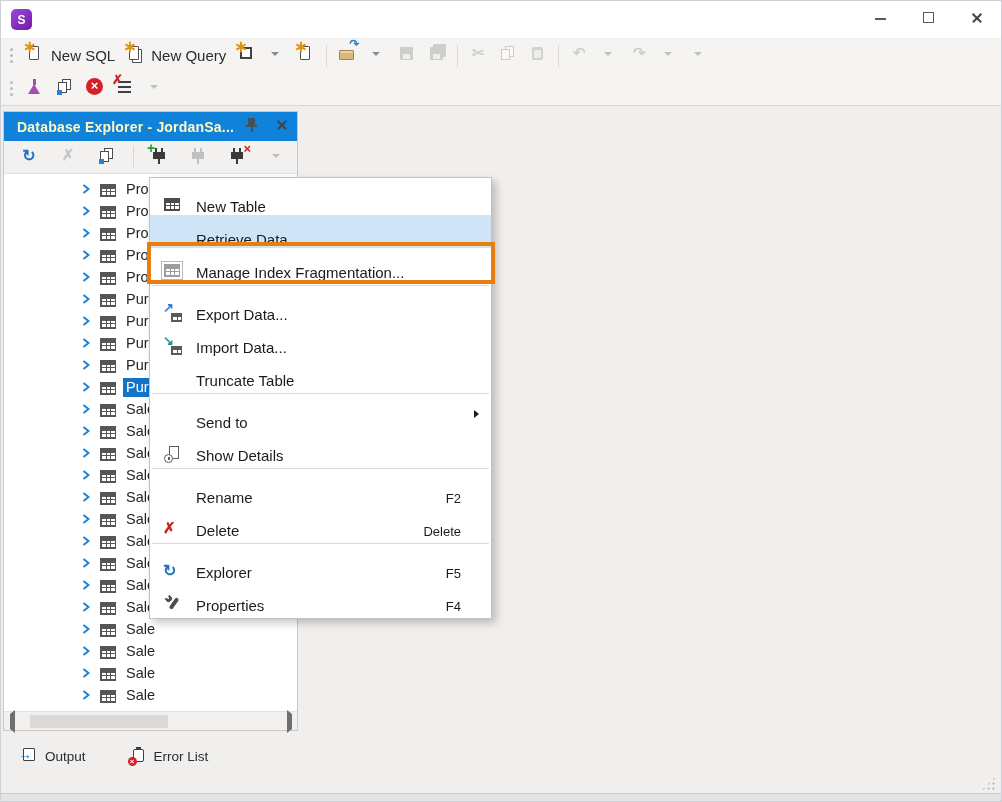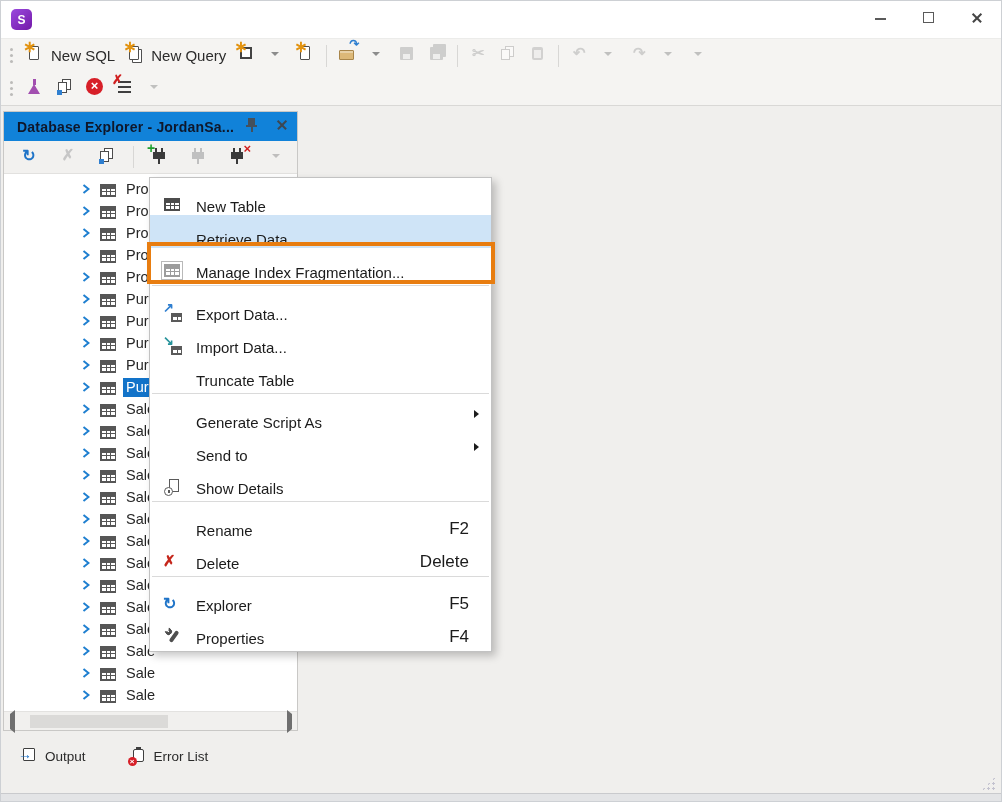--- a/index.html
+++ b/index.html
@@ -87,21 +87,21 @@
   .outarr { left:-1px; top:1px; color:#1f74c8; font-weight:bold; font-size:14px; }
   .clipb { left:5px; top:4px; width:11px; height:13px; border:1.5px solid #3f3f3f; border-radius:2px; background:#fff; }
   .clipb::before { content:""; position:absolute; left:2px; top:-3px; width:5px; height:3px; background:#3f3f3f; }
   .errdot { left:0; bottom:-1px; width:9px; height:9px; background:#d71f28; border-radius:50%; color:#fff; font-size:8px; line-height:9px; text-align:center; font-weight:bold; }
 
   
   .wbtn .xbar { background:#444; }
 
   
   .panel { position:absolute; left:2px; top:110px; width:295px; height:620px; background:#fff; border:1px solid #c9c8c6; display:flex; flex-direction:column; }
-  .phead { height:29px; background:#1182d9; color:#0f172a; display:flex; align-items:center; padding-left:13px; flex:none; }
+  .phead { height:29px; background:#1182d9; color:#fef9c3; display:flex; align-items:center; padding-left:13px; flex:none; }
   .ptitle { font-size:14px; font-weight:bold; letter-spacing:.2px; flex:1; white-space:nowrap; overflow:hidden; }
   .pbtn { width:30px; height:29px; position:relative; background:transparent; border:0; flex:none; }
   .ptoolbar { height:33px; background:#f2f1ef; border-bottom:1px solid #e2e1df; display:flex; align-items:center; gap:9px; padding-left:10px; flex:none; }
   .ptoolbar .tsep { margin:0 2px; }
   .tree { flex:1; background:#fff; overflow:hidden; padding-top:4px; position:relative; }
   .trow { height:22px; display:flex; align-items:center; padding-left:78px; white-space:nowrap; }
   .trow .chev { flex:none; margin-right:9px; }
   .tico { width:18px; height:16px; flex:none; }
   .tico .tblico { color:#565656; }
   .tlabel { font-size:14.5px; color:#262626; margin-left:6px; padding:1px 3px 2px 3px; }
@@ -112,21 +112,21 @@
   .tri-r { left:6px; top:4px; width:0; height:0; border-top:4.5px solid transparent; border-bottom:4.5px solid transparent; border-left:5px solid #6f6f6f; }
   .strack { flex:1; position:relative; height:100%; margin-right:24px; }
   .sthumb { position:absolute; left:10px; top:3px; width:138px; height:13px; background:#dbdad8; }
 
   
   .context-menu { position:absolute; left:148px; top:176px; width:343px; background:#fff; border:1px solid #c2c2c2; box-shadow:4px 4px 8px rgba(0,0,0,.22); padding:4px 0; z-index:50; }
   .menu-item { height:33px; display:flex; align-items:flex-end; font-size:15px; color:#1b1b1b; position:relative; }
   .menu-item.highlighted { background:#cfe4f7; }
   .mi-icon { width:46px; display:flex; justify-content:center; flex:none; }
   .mi-label { flex:none; }
-  .mi-shortcut { margin-left:auto; padding-right:22px; font-size:17px; color:#1b1b1b; }
+  .mi-shortcut { margin-left:auto; padding-right:30px; font-size:13px; color:#1b1b1b; }
   .mi-shortcut:empty { display:none; }
   .mi-sub { display:none; position:absolute; right:12px; top:12px; width:0; height:0; border-left:5px solid #1c1c1c; border-top:4.5px solid transparent; border-bottom:4.5px solid transparent; }
   .menu-item.has-sub .mi-sub { display:block; }
   .menu-sep { height:1px; background:#dadada; margin:4px 2px; }
 
   .orange-outline { position:absolute; left:146px; top:241px; width:348px; height:42px; border:4px solid #e87d10; z-index:60; pointer-events:none; }
 
   
   .bottom-tabs { position:absolute; left:14px; top:742px; height:27px; display:flex; align-items:center; gap:34px; }
   .btab { display:flex; align-items:center; gap:6px; background:transparent; border:0; font-family:"Liberation Sans",sans-serif; font-size:13.5px; color:#2a2a2a; padding:3px 4px; }
@@ -578,26 +578,20 @@
 
       </div>
       <div class="menu-item">
         <span class="mi-icon"></span>
         <span class="mi-label">Truncate Table</span>
 
       </div>
       <div class="menu-sep"></div>
       <div class="menu-item has-sub">
         <span class="mi-icon"></span>
-        <span class="mi-label">Generate Script As</span>
-
-        <span class="mi-sub"></span>
-      </div>
-      <div class="menu-item has-sub">
-        <span class="mi-icon"></span>
         <span class="mi-label">Send to</span>
 
         <span class="mi-sub"></span>
       </div>
       <div class="menu-item">
         <span class="mi-icon">
           <span class="ico ico-details">
             <i class="docd"></i>
             <i class="clock"></i>
           </span>

